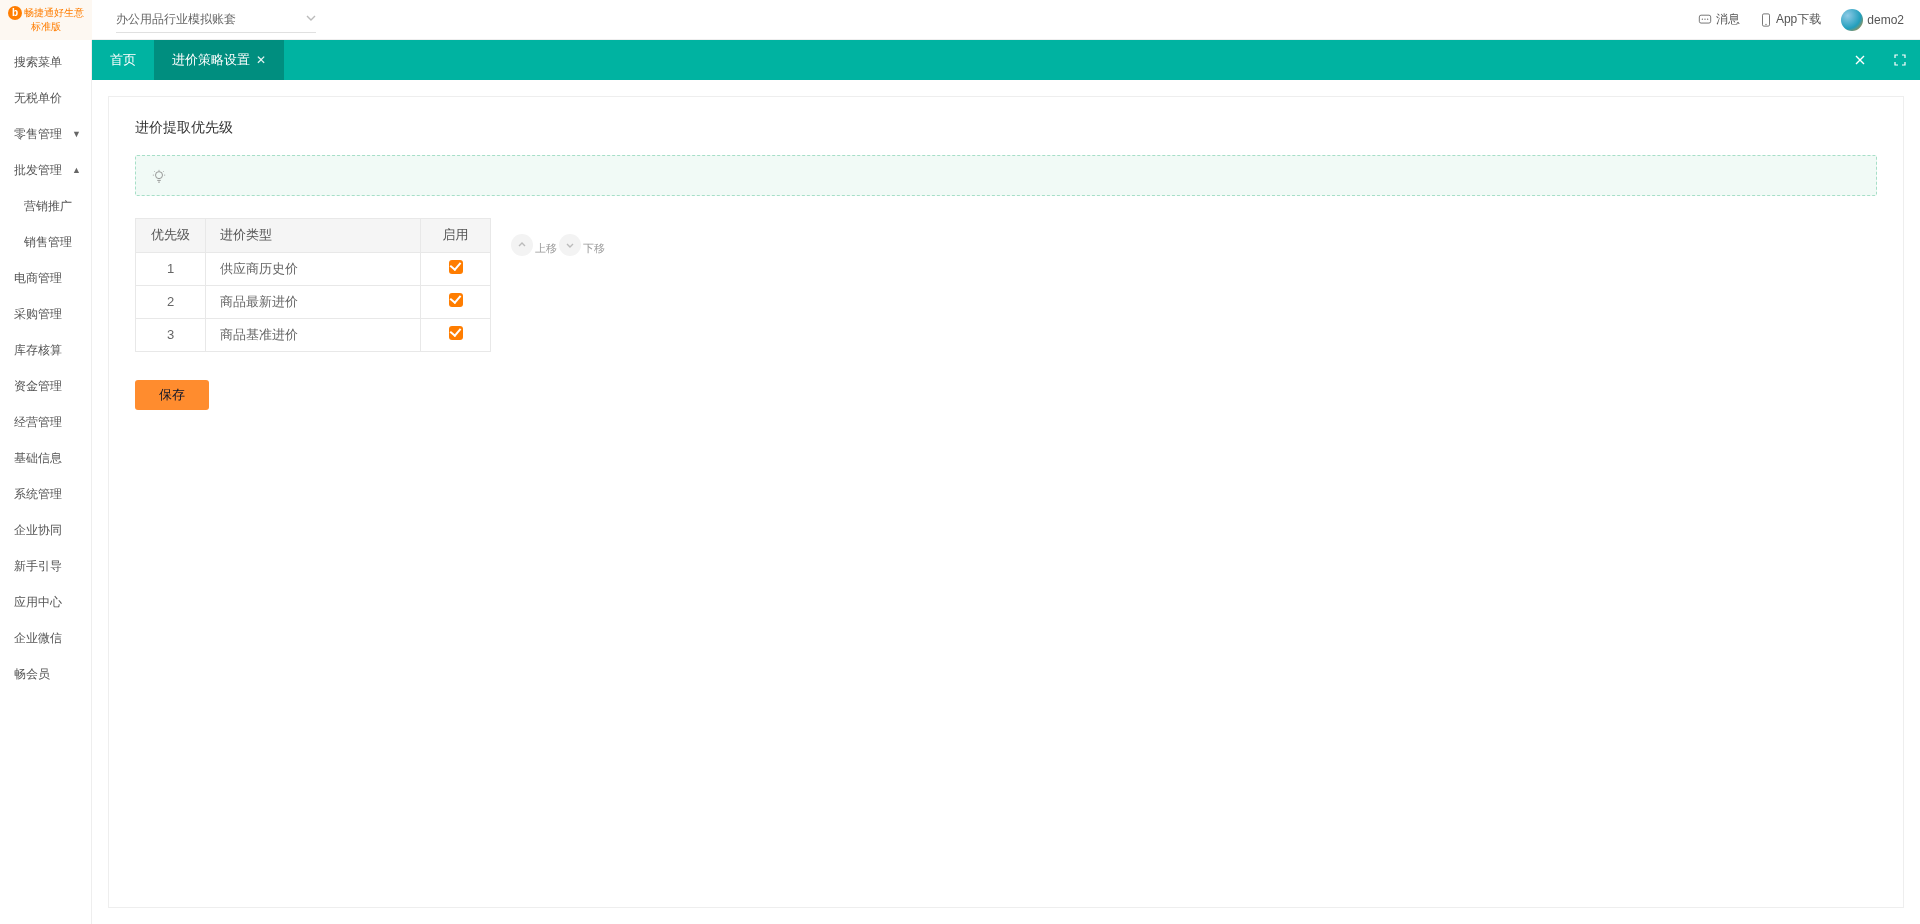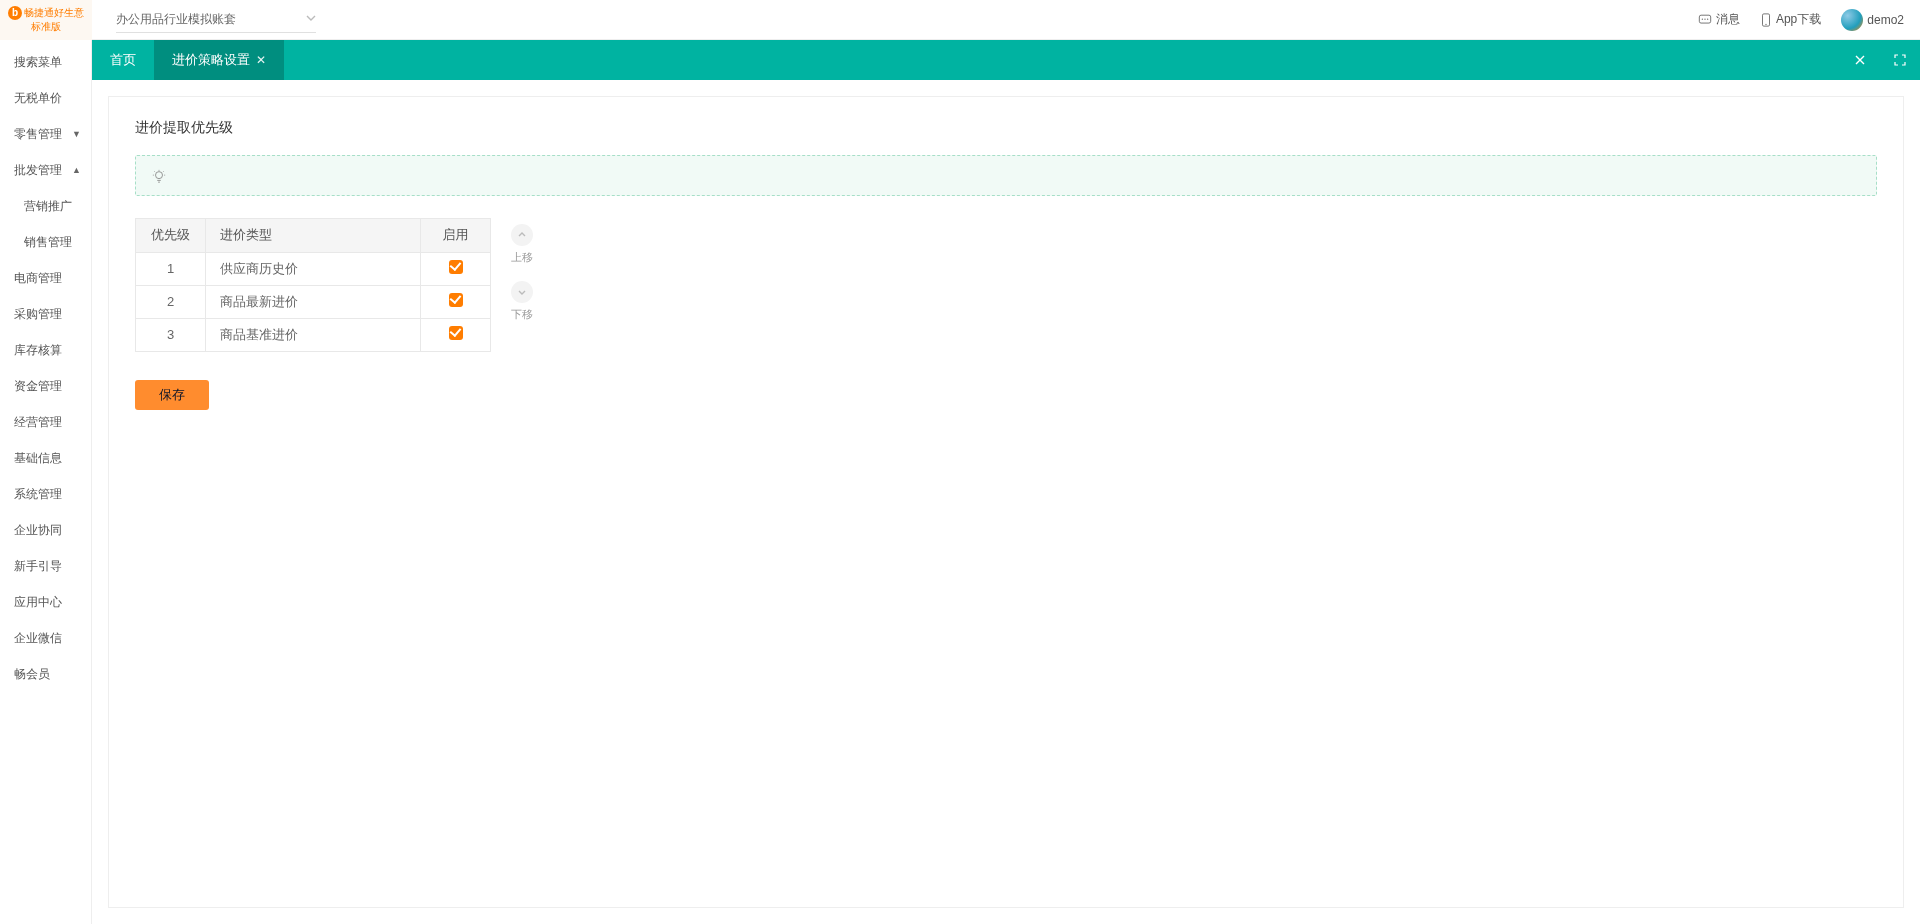--- a/index.html
+++ b/index.html
@@ -124,21 +124,21 @@
     table.priority td:last-child { text-align: center; }
     .chk {
       display: inline-block; width: 14px; height: 14px; border-radius: 3px;
       background: #ff7d00; position: relative;
     }
     .chk::after {
       content: ""; position: absolute; left: 3px; top: 0px;
       width: 5px; height: 8px; border: solid #fff; border-width: 0 2px 2px 0;
       transform: rotate(40deg);
     }
-    .move-col { display: flex; flex-direction: column; align-items: flex-end; gap: 2px; color: #999; font-size: 11px; padding-top:2px;}
+    .move-col { display: flex; flex-direction: row; align-items: flex-end; gap: 2px; color: #999; font-size: 11px; padding-top:2px;}
     .move-btn {
       width: 22px; height: 22px; border-radius: 50%; background: #f3f3f3;
       display: flex; align-items: center; justify-content: center; color: #bbb;
       cursor: pointer; margin-top: 4px;
     }
     .move-label { margin-top: 2px; }
     .save-btn {
       margin-top: 28px;
       background: #ff8c2e; color: #0f172a; border: none; border-radius: 3px;
       width: 74px; height: 30px; font-size: 13px; cursor: pointer;

